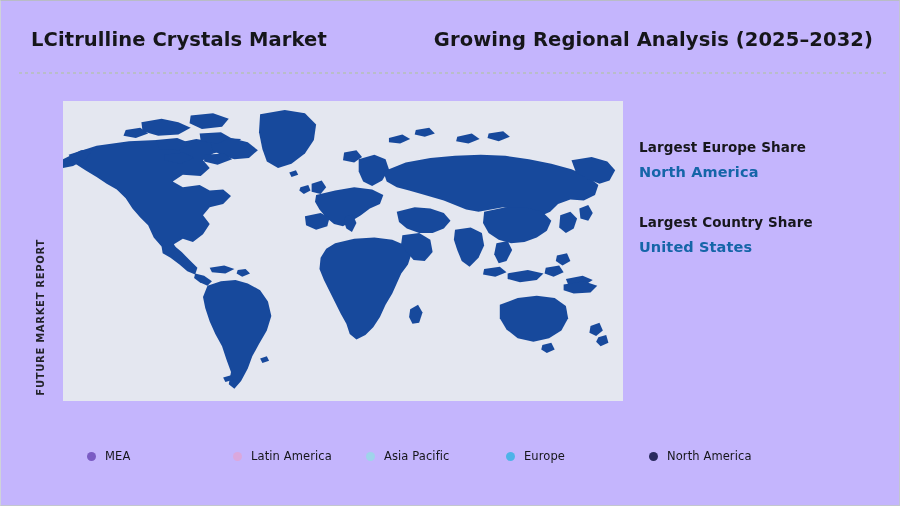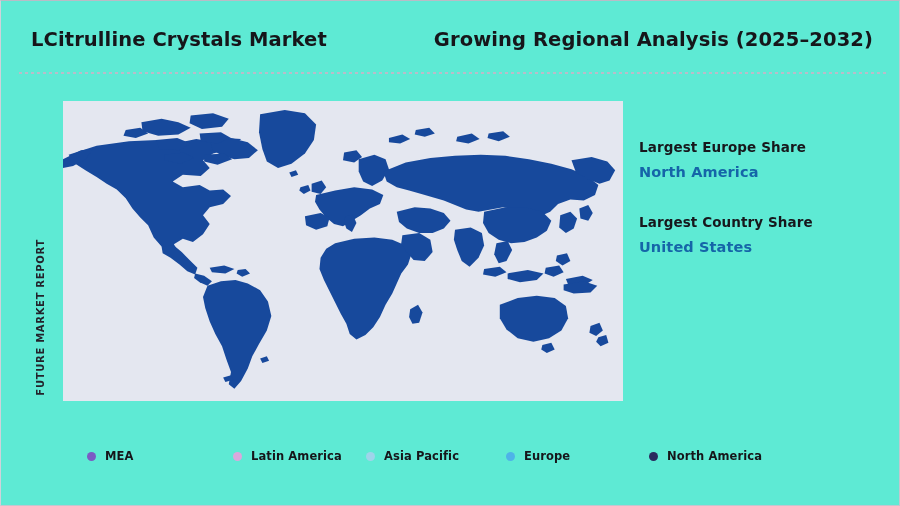--- a/index.html
+++ b/index.html
@@ -11,21 +11,21 @@
     width: 900px;
     height: 506px;
     overflow: hidden;
     font-family: "DejaVu Sans", sans-serif;
   }
   .infographic {
     position: relative;
     box-sizing: border-box;
     width: 900px;
     height: 506px;
-    background: #5eead4;
+    background: #c4b5fd;
     border: 1px solid #c3c6cf;
     border-top-color: #b9bcc6;
     border-left-color: #cfd2da;
     overflow: hidden;
   }
 
   
   .header {
     position: absolute;
     left: 0;
@@ -142,21 +142,21 @@
   }
   .legend-dot {
     width: 9px;
     height: 9px;
     border-radius: 50%;
     margin-right: 9px;
     flex: 0 0 auto;
   }
   .legend-text {
     font-size: 11.5px;
-    font-weight: bold;
+    font-weight: normal;
     color: #16161a;
     letter-spacing: 0.1px;
   }
 </style>
 </head>
 <body>
 
 <div class="infographic">
 
   <div class="header">

